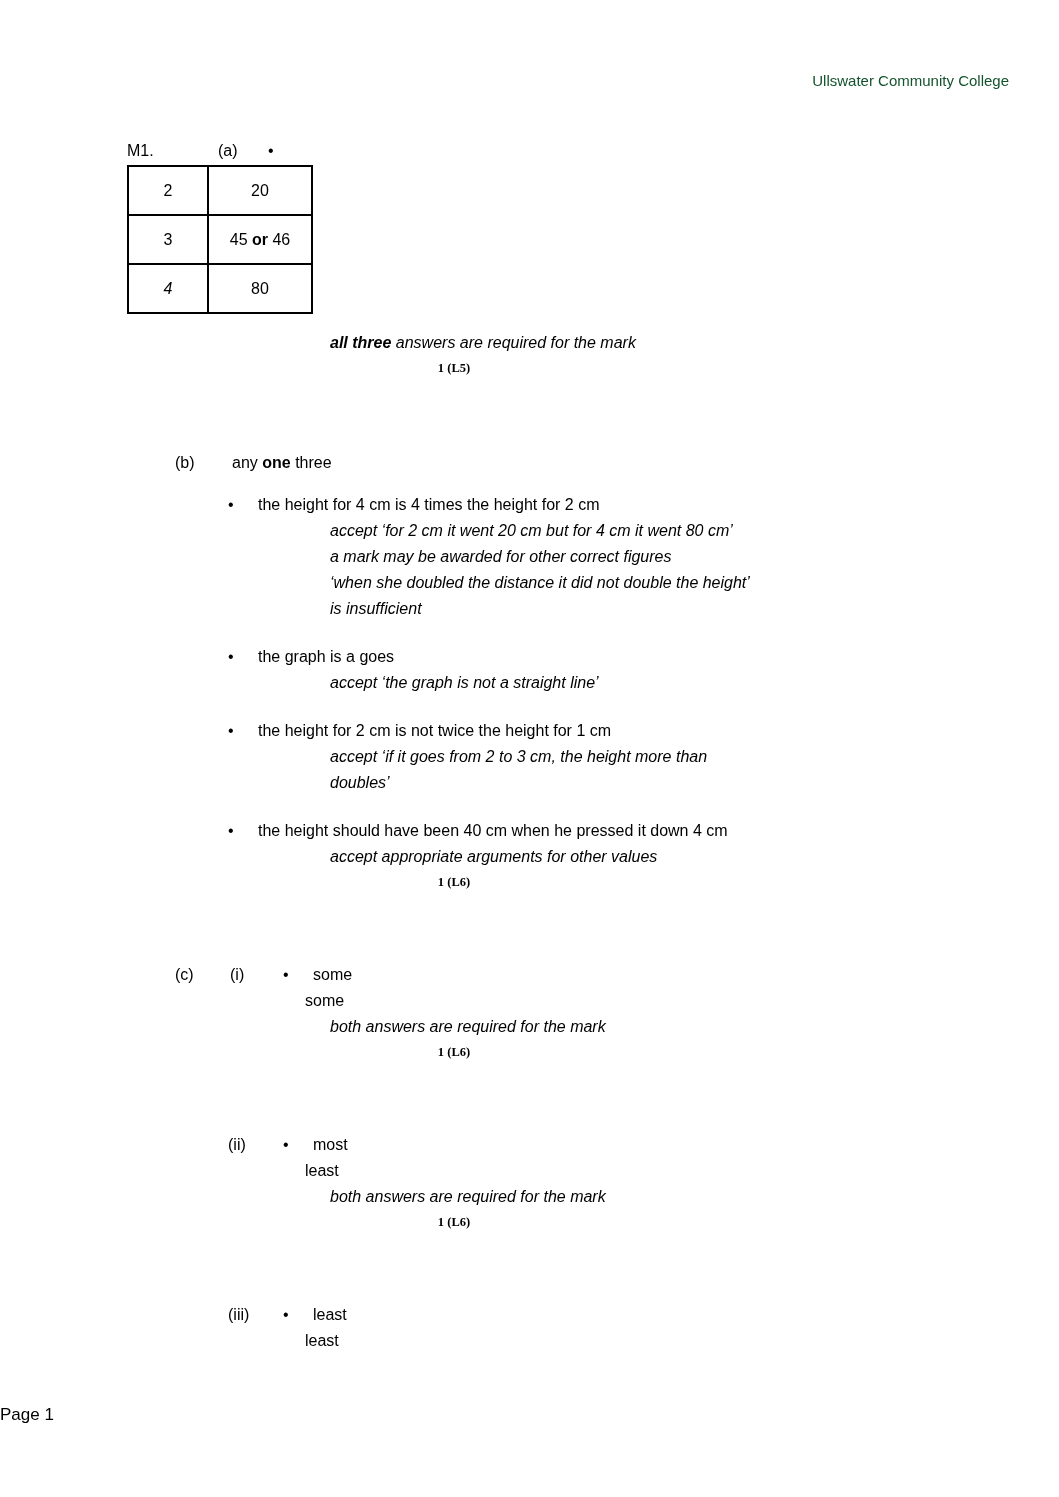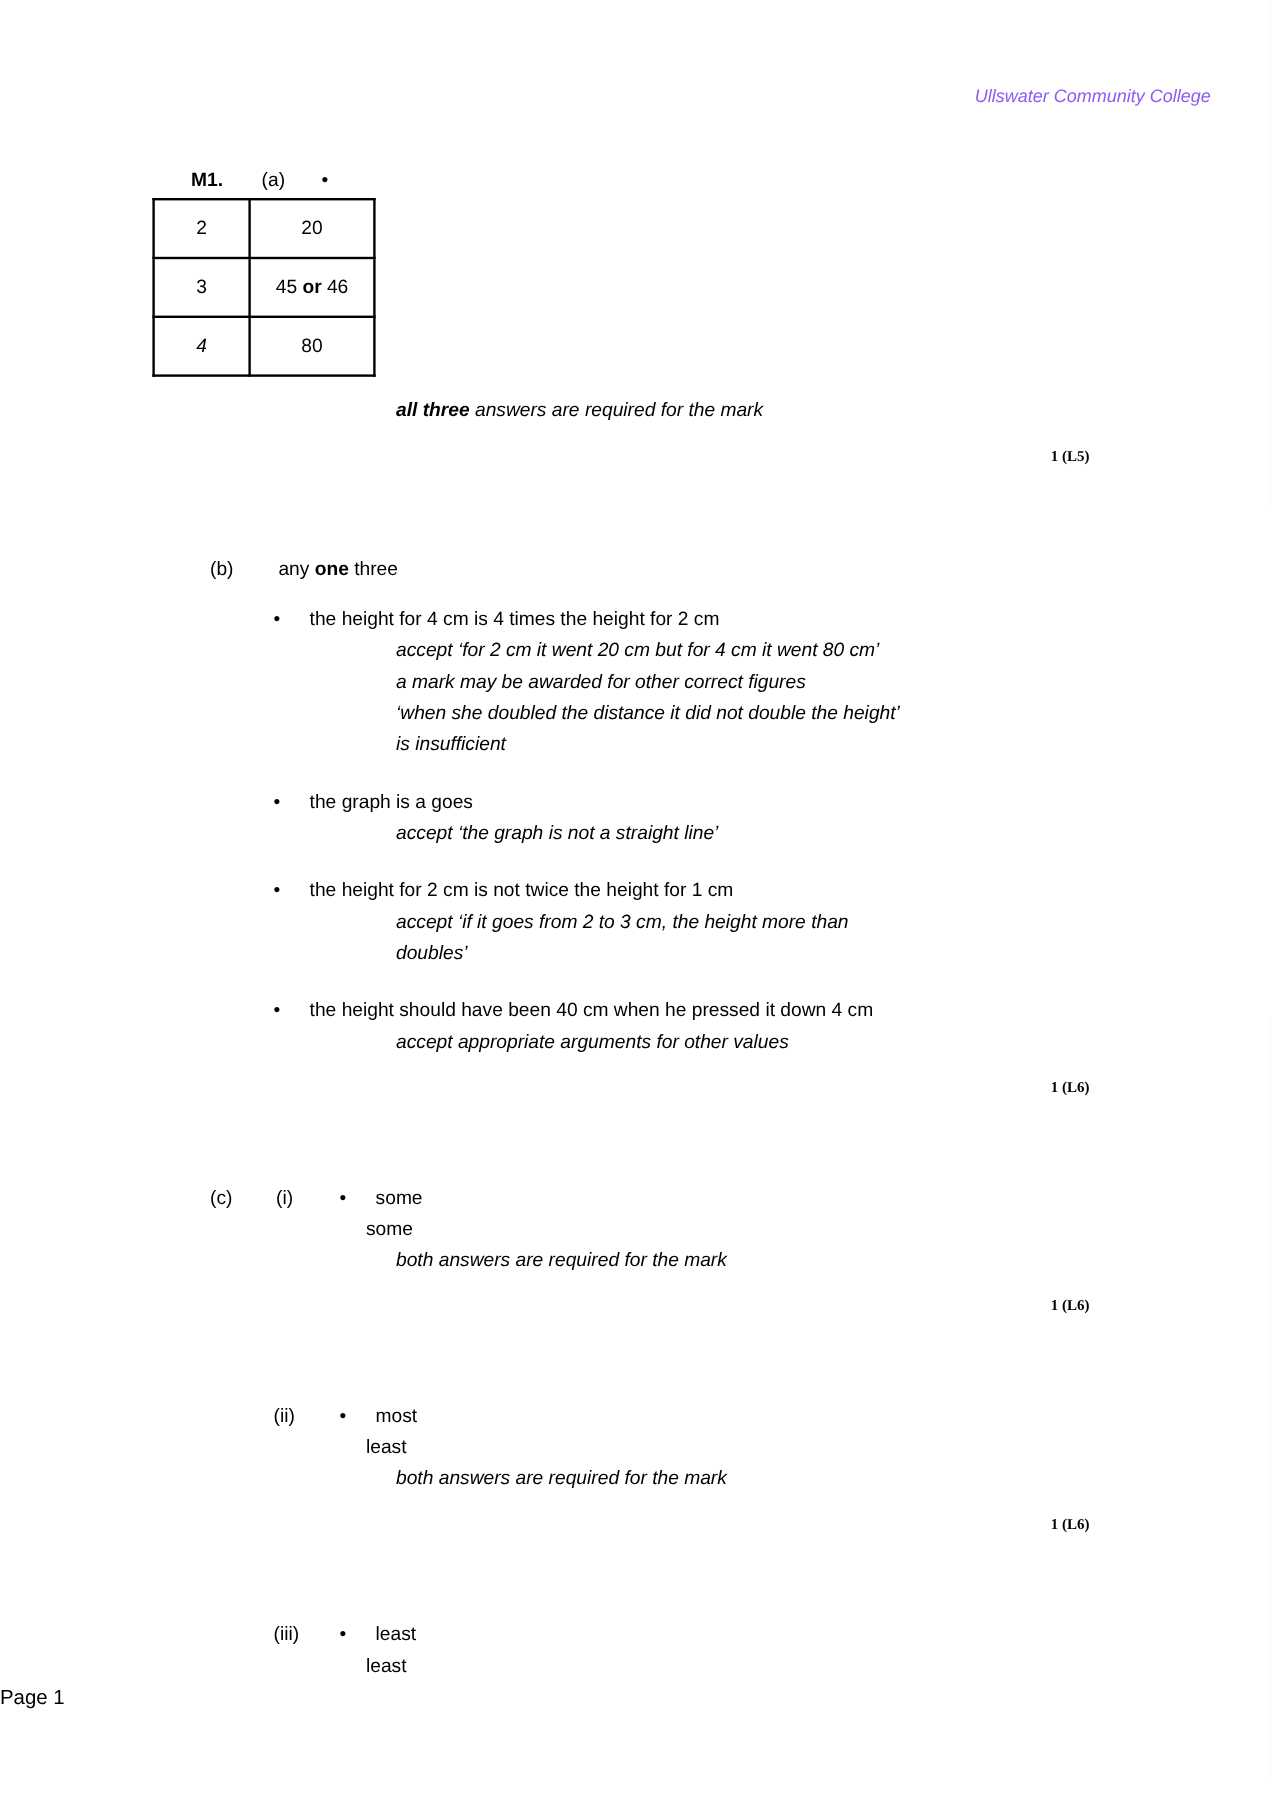--- a/index.html
+++ b/index.html
@@ -5,40 +5,40 @@
   html, body { margin: 0; padding: 0; background: #e9e9e9; }
   .page {
     width: 1059px; height: 1497px; margin: 0 auto; position: relative;
     background: #ffffff; color: #000;
     font-family: "Liberation Sans", sans-serif;
     font-size: 16px; line-height: 26px;
     overflow: hidden; box-sizing: border-box;
   }
   .header-right {
     position: absolute; top: 72px; right: 50px;
-    font-size: 15px; line-height: 18px; color: #8b5cf6; font-style: italic;
+    font-size: 15px; line-height: 18px; color: #14532d;
   }
   .q-head { display: flex; padding-top: 141px; margin-left: 127px; line-height: 20px; }
-  .q-num { font-weight: bold; width: 91px; text-align: center; }
+  .q-num { font-weight: normal; width: 91px; }
   .q-part-label { width: 50px; }
 
   .answer-table { margin: 4px 0 0 127px; border-collapse: collapse; }
   .answer-table td {
     border: 2px solid #000; text-align: center; vertical-align: middle;
     font-size: 16px; line-height: 20px;
   }
   .col-input { width: 76px; height: 45px; }
   .col-output { width: 100px; }
 
   .italic { font-style: italic; }
   .bold { font-weight: bold; }
 
   .note-a { margin: 16px 0 0 330px; font-style: italic; }
   .mark {
-    margin-top: 16px; padding-right: 151px; text-align: right;
+    margin-top: 4px; padding-right: 151px; text-align: center;
     font-family: "Liberation Serif", serif; font-weight: bold;
     font-size: 12.5px; line-height: 16px;
   }
 
   .part-b-head { display: flex; margin: 74px 0 0 175px; }
   .label-b { width: 57px; }
 
   .bullet-row { display: flex; margin: 16px 0 0 228px; }
   .bullet-row.mt-lg { margin-top: 22px; }
   .bullet-char { width: 30px; flex-shrink: 0; }

